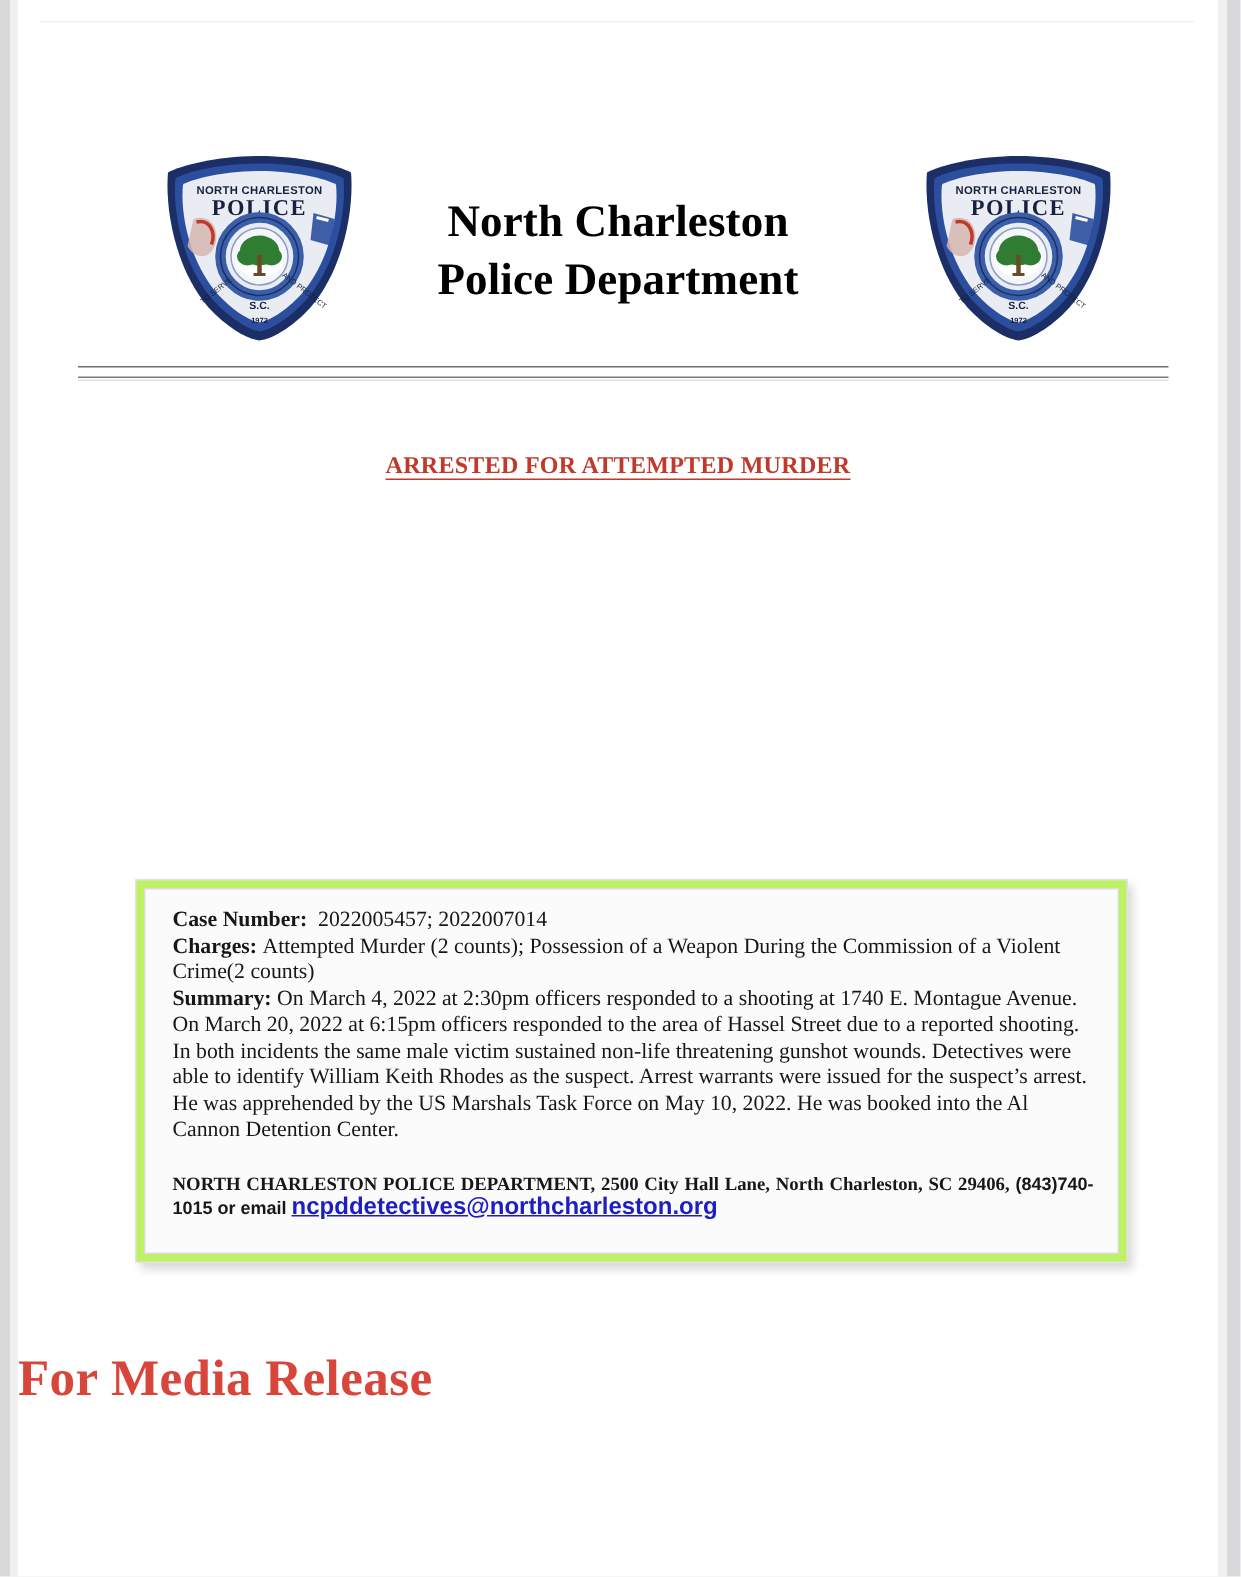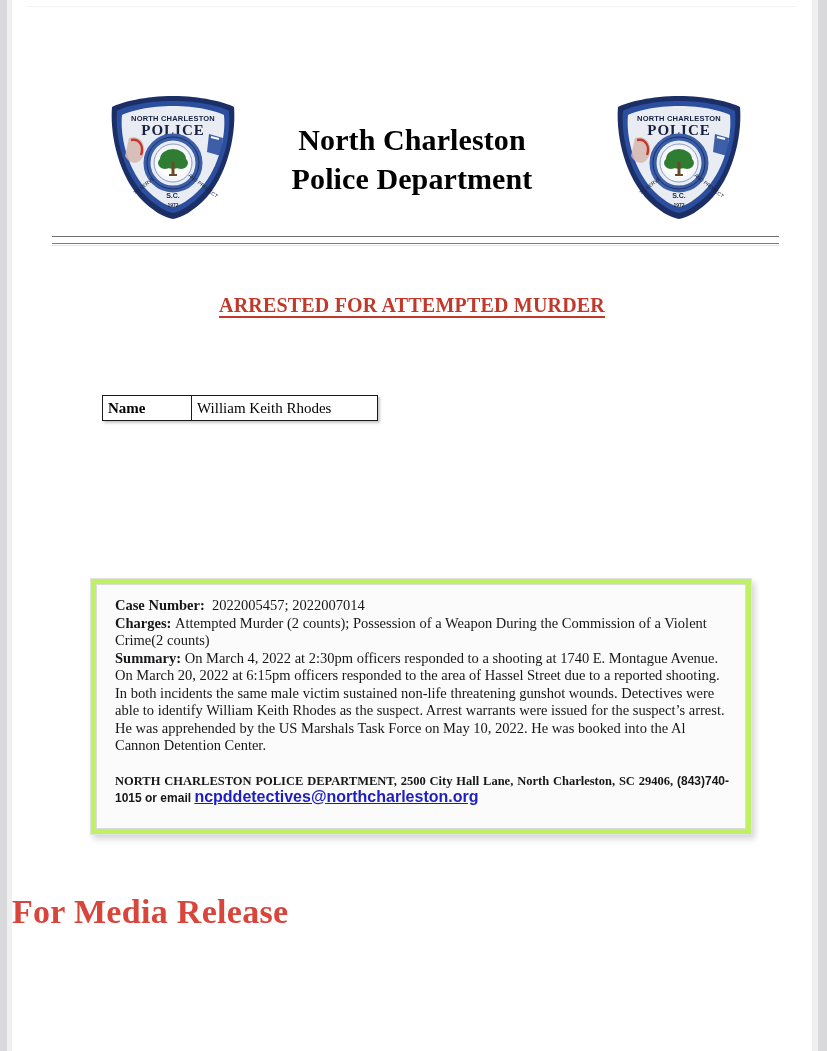--- a/index.html
+++ b/index.html
@@ -24,21 +24,21 @@
     background: linear-gradient(to right,
         #d9d9dc 0px, #d9d9dc 7px,
         #f0f0f1 7px, #f0f0f1 12px,
         #ffffff 12px, #ffffff 812px,
         #f0f0f1 812px, #f0f0f1 818px,
         #d9d9dc 818px, #d9d9dc 827px);
   }
   #page {
     position: absolute;
     left: 12px;
-    top: 0;
+    top: 8px;
     width: 800px;
     height: 1041px;
     background: #ffffff;
     box-sizing: border-box;
   }
   .top-hairline {
     position: absolute;
     left: 14px; top: 6px;
     width: 770px; height: 1px;
     background: #f2f2f2;
@@ -95,21 +95,21 @@
   
   .headline {
     position: absolute;
     left: 0; top: 294px;
     width: 800px;
     text-align: center;
   }
   .headline span {
     font-family: "Liberation Serif", "DejaVu Serif", serif;
     font-weight: bold;
-    font-size: 20px;
+    font-size: 16px;
     color: #C0392B;
     text-decoration: underline;
     text-underline-offset: 4px;
     letter-spacing: 0.2px;
   }
 
   
   .subject-table-wrap {
     position: absolute;
     left: 90px;
@@ -301,24 +301,20 @@
       <div class="rule shadow"></div>
     </div>
 
     <div class="headline">
       <span>ARRESTED FOR ATTEMPTED MURDER</span>
     </div>
 
     <div class="subject-table-wrap">
       <table class="subject">
         <tbody>
-          <tr>
-            <td class="k">Name</td>
-            <td class="v">William Keith Rhodes</td>
-          </tr>
         </tbody>
       </table>
     </div>
 
     <div class="case-panel">
       <div class="case-panel-inner">
 
         <p>
           <b>Case Number:</b><span>&nbsp; </span><span>2022005457; 2022007014</span>
         </p>

